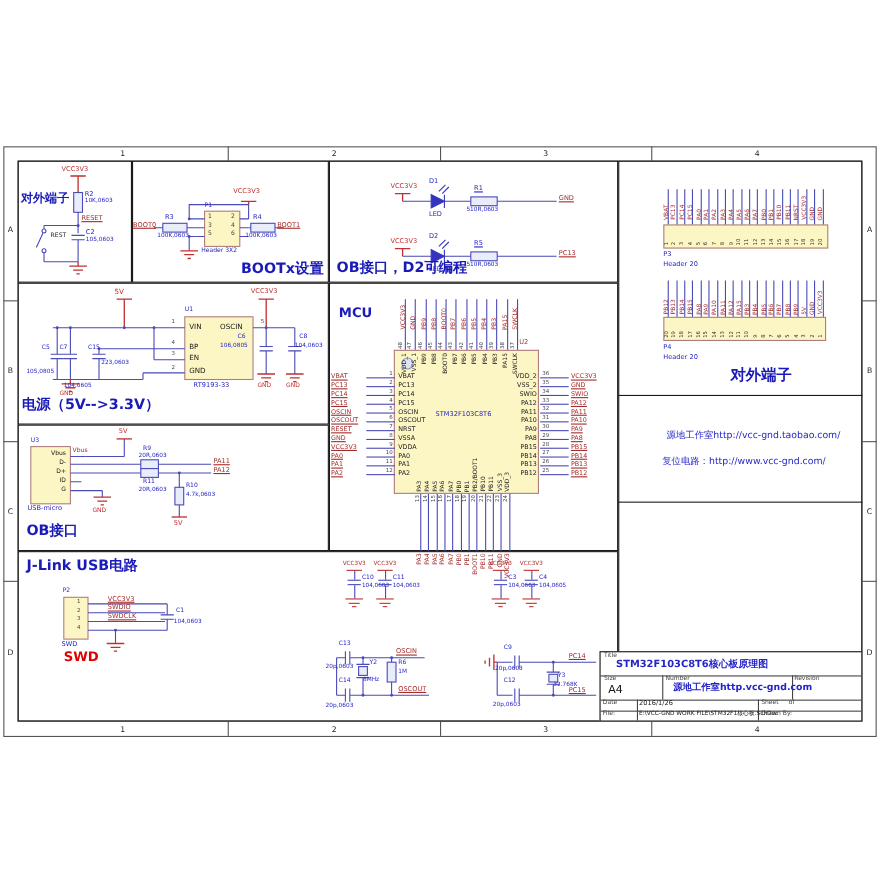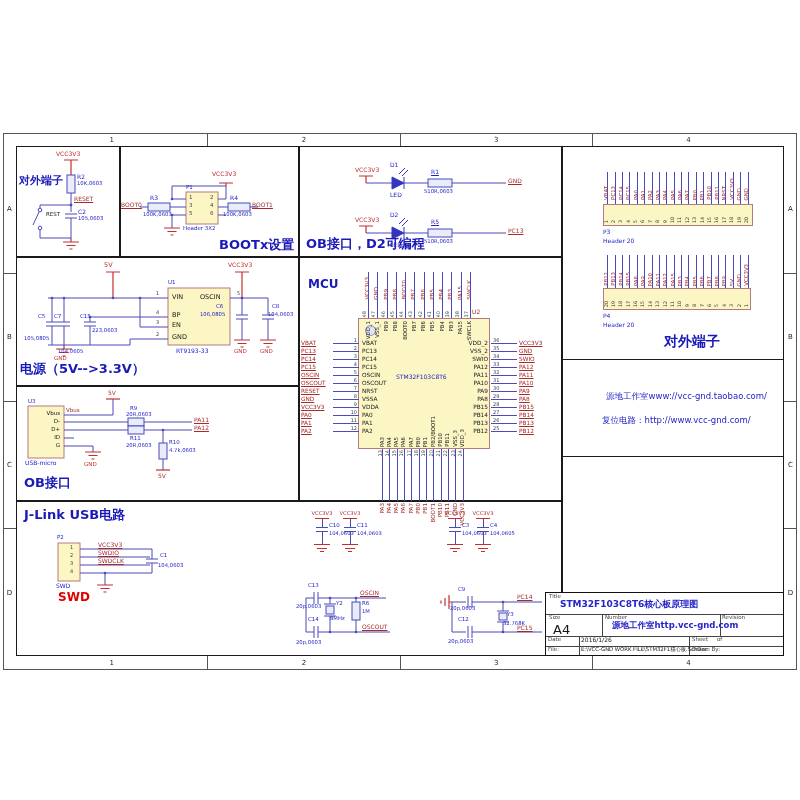--- a/index.html
+++ b/index.html
@@ -1,21 +1,21 @@
 <!DOCTYPE html>
 <html><head>
 <meta charset="utf-8">
 <style>
   html,body{margin:0;padding:0;background:#fff;}
   #canvas{position:relative;width:800px;height:800px;background:#fff;overflow:hidden;
           font-family:"DejaVu Sans",sans-serif;}
   .t{position:absolute;white-space:nowrap;line-height:1;}
   .rd{color:#a62c2c;} .pw{color:#c03030;} .bl{color:#2424c8;} .dk{color:#161616;} .gy{color:#444;}
   .cnt{color:#1a1ab8;font-weight:bold;}
-  .ul{text-decoration:underline;}.f5{font-size:5px}.f53{font-size:5.3px}.f55{font-size:5.5px}.f6{font-size:6px}.f65{font-size:6.5px}.f7{font-size:13px}
+  .ul{text-decoration:underline;}.f5{font-size:5px}.f53{font-size:5.3px}.f55{font-size:5.5px}.f6{font-size:6px}.f65{font-size:6.5px}.f7{font-size:10px}
   .f85{font-size:8.5px}.f9{font-size:9px}.f11{font-size:11px}.f12{font-size:12px}
   .f13{font-size:13px}.f14{font-size:14px}
   svg{position:absolute;overflow:visible;}
   .outer{position:absolute;left:3px;top:133px;width:794px;height:537px;border:1px solid #555;box-sizing:border-box;}
   .inner{position:absolute;left:16px;top:146px;width:768px;height:510px;border:1px solid #555;box-sizing:border-box;}
   .band{position:absolute;display:flex;font-size:7px;color:#222;}
   #bandT{left:16px;top:133px;width:768px;height:13px;}
   #bandB{left:16px;top:656px;width:768px;height:13px;}
   #bandL{left:3px;top:146px;width:13px;height:510px;flex-direction:column;}
   #bandR{left:784px;top:146px;width:13px;height:510px;flex-direction:column;}
@@ -1103,21 +1103,21 @@
       <div class="hcol">
         <span class="lab vt">VCC3V3</span>
         <i class="wire"></i>
         <span class="num vt">1</span>
       </div>
     </div>
   <span class="t bl f6" style="left:603px;top:313px">P4</span>
   <span class="t bl f6" style="left:603px;top:322px">Header 20</span>
   <span class="t cnt f14" style="left:664px;top:334px">对外端子</span>
 
-  <span class="t bl f85" style="left:606px;top:392px">源地工作室www://vcc-gnd.taobao.com/</span>
+  <span class="t bl f85" style="left:606px;top:392px">源地工作室http://vcc-gnd.taobao.com/</span>
   <span class="t bl f85" style="left:602px;top:416px">复位电路：http://www.vcc-gnd.com/</span>
 
   <div id="tb">
     <i class="tbl" style="left:0;top:21px;width:237px;height:1px"></i>
     <i class="tbl" style="left:0;top:43px;width:237px;height:1px"></i>
     <i class="tbl" style="left:0;top:53px;width:237px;height:1px"></i>
     <i class="tbl" style="left:56px;top:21px;width:1px;height:22px"></i>
     <i class="tbl" style="left:174px;top:21px;width:1px;height:22px"></i>
     <i class="tbl" style="left:33px;top:43px;width:1px;height:19px"></i>
     <i class="tbl" style="left:143px;top:43px;width:1px;height:19px"></i>

